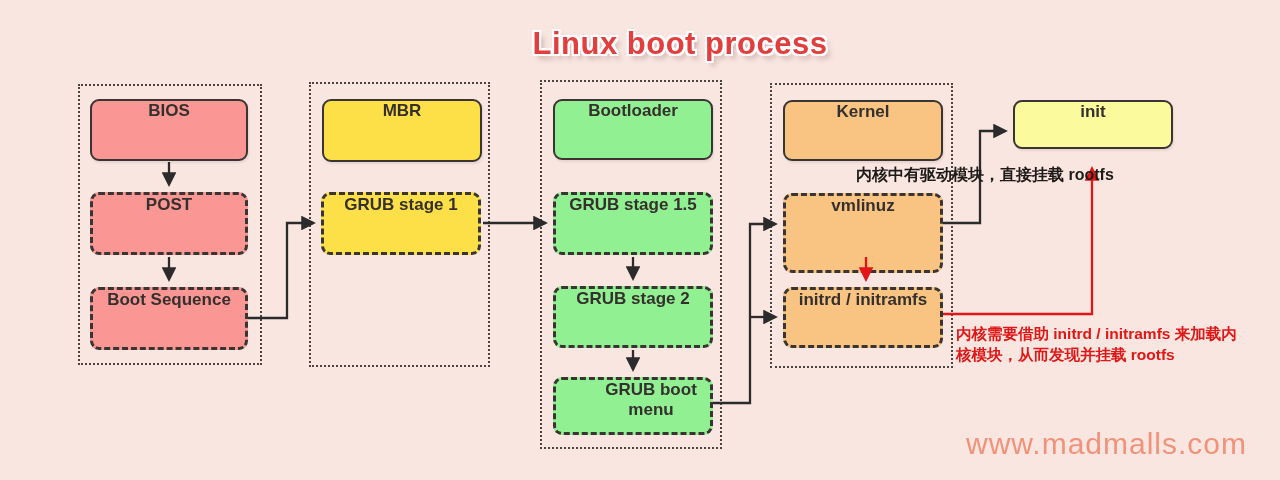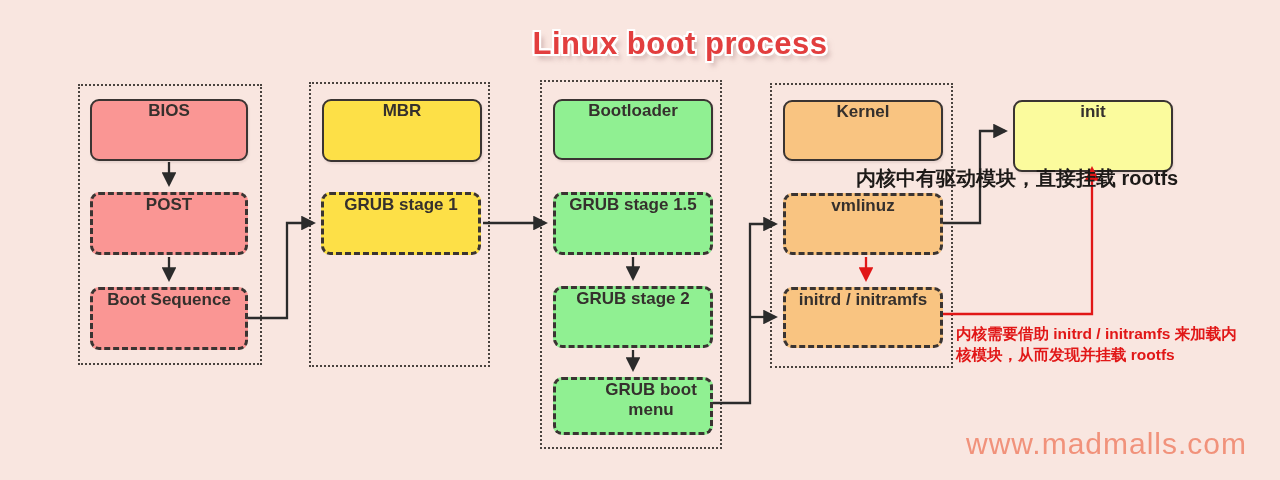--- a/index.html
+++ b/index.html
@@ -26,21 +26,21 @@
     box-shadow:1px 2px 2px rgba(90,60,60,0.10);
   }
   .dashed { border-style:dashed; border-width:3px; box-shadow:none; }
   .fill-red    { background:#fa9694; }
   .fill-purple { background:#fde047; }
   .fill-green  { background:#90f092; }
   .fill-orange { background:#f9c481; }
   .fill-yellow { background:#fbfb9d; }
   .connectors { position:absolute; left:0; top:0; pointer-events:none; }
   .note {
-    position:absolute; font-weight:700; font-size:20px;
+    position:absolute; font-weight:700; font-size:16px;
     color:#1d1a18; white-space:nowrap;
   }
   .note-red { color:#e11717; font-size:15.5px; line-height:21px; }
   .note-red div { white-space:nowrap; }
   .watermark {
     position:absolute; left:966px; top:427px;
     font-size:30px; color:#f1927b; letter-spacing:1px; font-weight:400;
   }
 </style>
 </head>
@@ -81,28 +81,28 @@
   <div class="box fill-green dashed" style="left:553px; top:286px; width:160px; height:62px;">
     <span>GRUB stage 2</span>
   </div>
   <div class="box fill-green dashed" style="left:553px; top:377px; width:160px; height:58px;padding-left:36px;">
     <span>GRUB boot menu</span>
   </div>
 
   <div class="box fill-orange" style="left:783px; top:100px; width:160px; height:61px;">
     <span>Kernel</span>
   </div>
-  <div class="box fill-orange dashed" style="left:783px; top:193px; width:160px; height:62px;">
+  <div class="box fill-orange dashed" style="left:783px; top:193px; width:160px; height:80px;">
     <span>vmlinuz</span>
   </div>
   <div class="box fill-orange dashed" style="left:783px; top:287px; width:160px; height:61px;">
     <span>initrd / initramfs</span>
   </div>
 
-  <div class="box fill-yellow" style="left:1013px; top:100px; width:160px; height:72px;">
+  <div class="box fill-yellow" style="left:1013px; top:100px; width:160px; height:49px;">
     <span>init</span>
   </div>
 
   <svg class="connectors" width="1280" height="480" viewBox="0 0 1280 480">
     <defs>
       <marker id="ahB" viewBox="0 0 10 10" refX="8" refY="5" markerWidth="6.4" markerHeight="6.4" orient="auto-start-reverse">
         <path d="M0 0 L10 5 L0 10 z" fill="#2b2b2b"></path>
       </marker>
       <marker id="ahR" viewBox="0 0 10 10" refX="8" refY="5" markerWidth="6.4" markerHeight="6.4" orient="auto-start-reverse">
         <path d="M0 0 L10 5 L0 10 z" fill="#e11717"></path>

